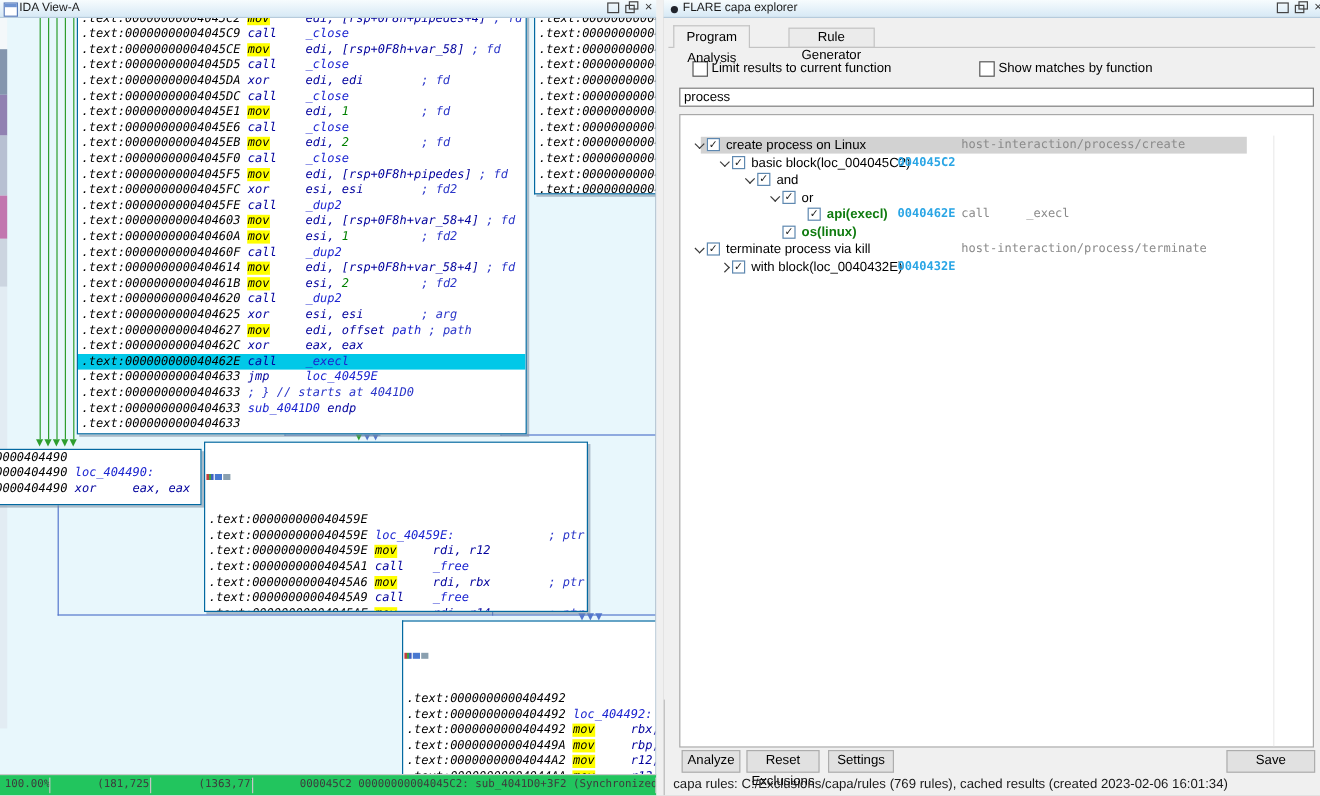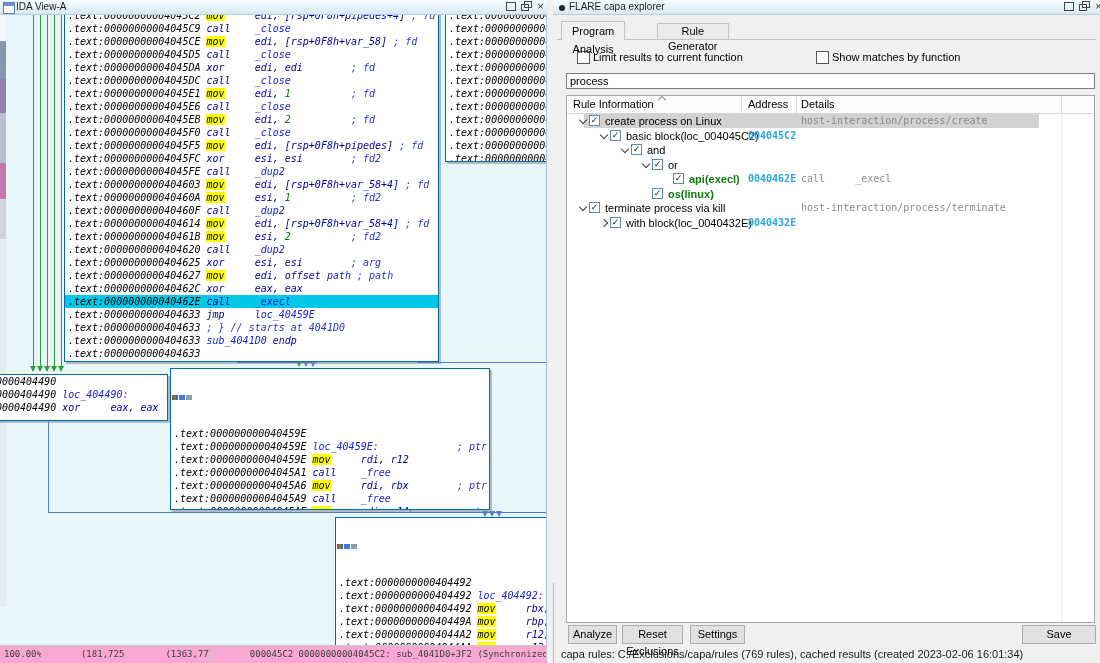--- a/index.html
+++ b/index.html
@@ -31,21 +31,21 @@
   .row.sel{background:#00c8e8;}
   .row span.a{color:#000;}
   .row span.m{color:#00009c;}
   .row span.o{color:#00009c;}
   .row span.n{color:#1b24d0;}
   .row span.g{color:#008000;}
   .row span.c{color:#2a35c8;}
   .row span.hm{color:#000;background:#ffff00;}
   .eline{position:absolute;}
   .ar{position:absolute;width:0;height:0;border-left:3px solid transparent;border-right:3px solid transparent;border-top:6px solid #000;}
-  .sbar{position:absolute;left:0;bottom:0;width:547px;height:17px;background:#f9a8d4;
+  .sbar{position:absolute;left:0;bottom:0;width:547px;height:17px;background:#22c55e;
         border-top:1px solid #c9c9c9;font-family:"DejaVu Sans Mono",monospace;font-size:9px;
         color:#3c3c3c;display:flex;align-items:center;gap:35px;}
   .scell{height:13px;line-height:13px;padding:0 4px;border-right:1px solid #c6c6c6;white-space:nowrap;overflow:hidden;}
   
   .split{position:absolute;left:547px;top:0;width:6px;height:663px;background:#f0f0f0;border-right:1px solid #b9b9b9;}
   
   .capa{position:absolute;left:553px;top:0;width:547px;height:583px;background:#f0f0f0;}
   .capa .tbar{left:0;right:0;}
   .capa .cico{position:absolute;left:6px;top:5px;width:6px;height:6px;border-radius:50%;background:#20242c;}
   .tabs{position:absolute;left:8px;top:21px;height:18px;}
@@ -173,29 +173,20 @@
     <div class="ckrow" id="capa-checks">
         <span class="ck" style="left: 24px;"></span>
         <span class="cklbl" style="left: 40px;">Limit results to current function</span>
         <span class="ck" style="left: 263px;"></span>
         <span class="cklbl" style="left: 279px;">Show matches by function</span>
       </div>
 
     <input class="search" id="capa-search" value="process" style="">
 
     <div class="tblwrap">
-      <div class="thead">
-        <span class="hl1" style="left:6px;">Rule Information</span>
-        <span class="hl1" style="left:181px;">Address</span>
-        <span class="hl1" style="left:234px;">Details</span>
-        <span class="sortind"></span>
-        <span class="hsep" style="left:174px;"></span>
-        <span class="hsep" style="left:229px;"></span>
-        <span class="hsep" style="left:494px;"></span>
-      </div>
       <span class="vsep" style="left:494px;"></span>
       <div class="tree" id="capa-tree">
           <div class="trow" style="top: 0px;">
             <div class="rowhl"></div>
             <span class="chv open" style="left: 13px;"></span>
             <span class="tcb" style="left: 22px;">✓</span>
             <span class="tlbl b" style="left: 38px;">create process on Linux</span>
             <span class="tdet">host-interaction/process/create</span>
           </div>
           <div class="trow" style="top: 14.5px;">

